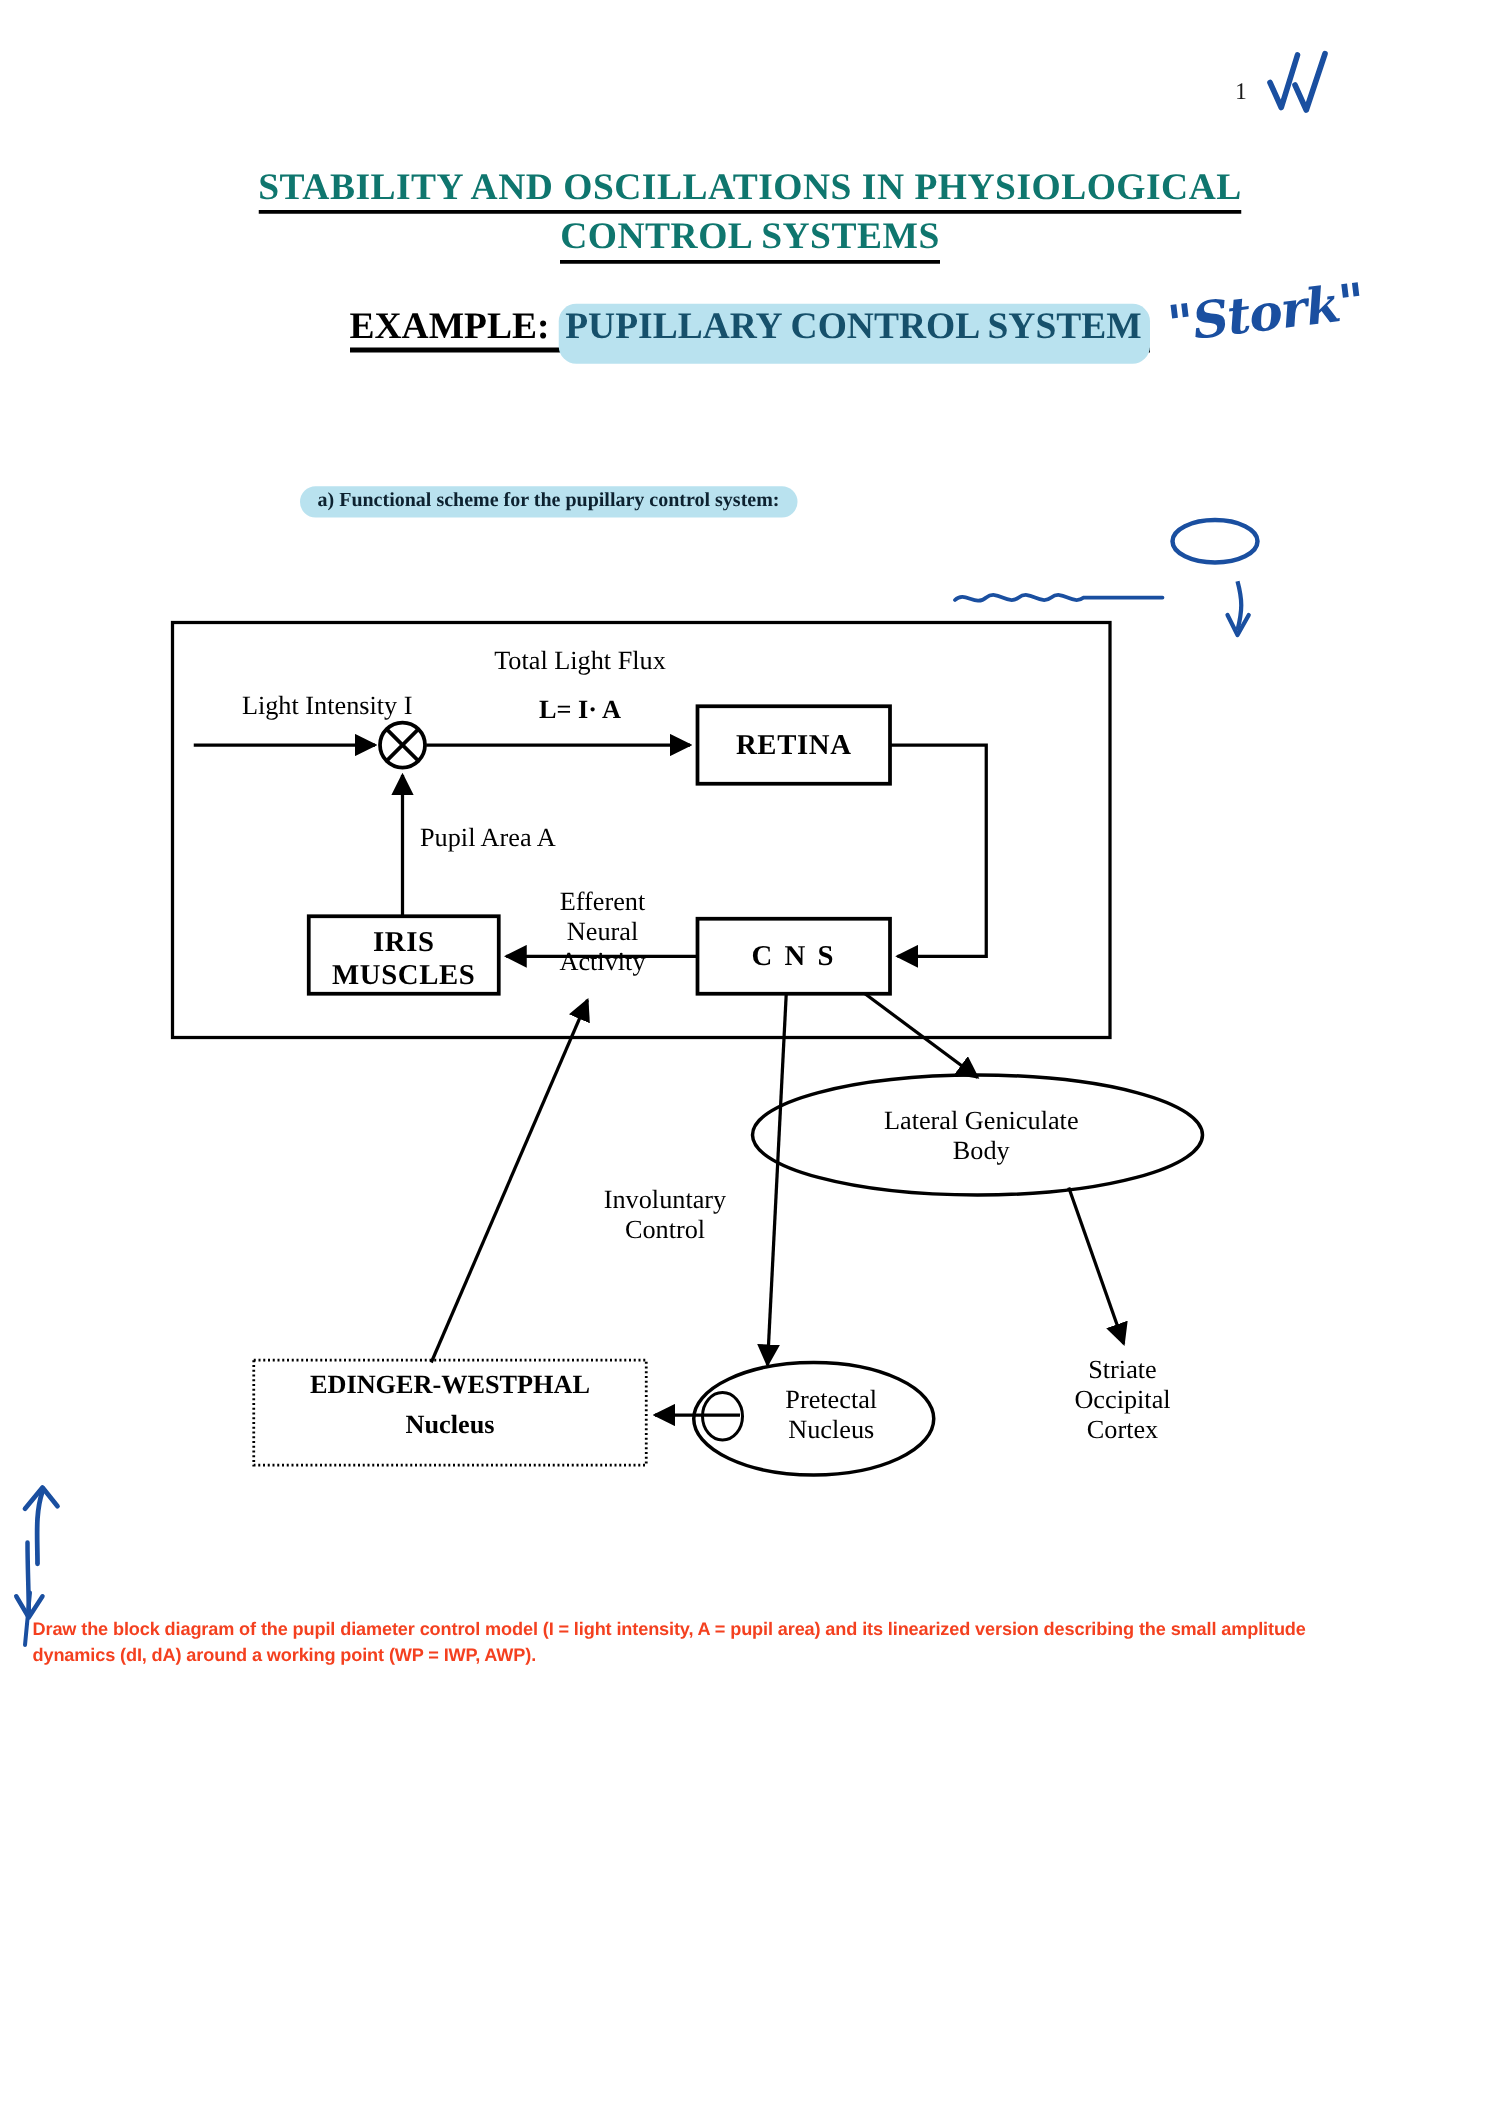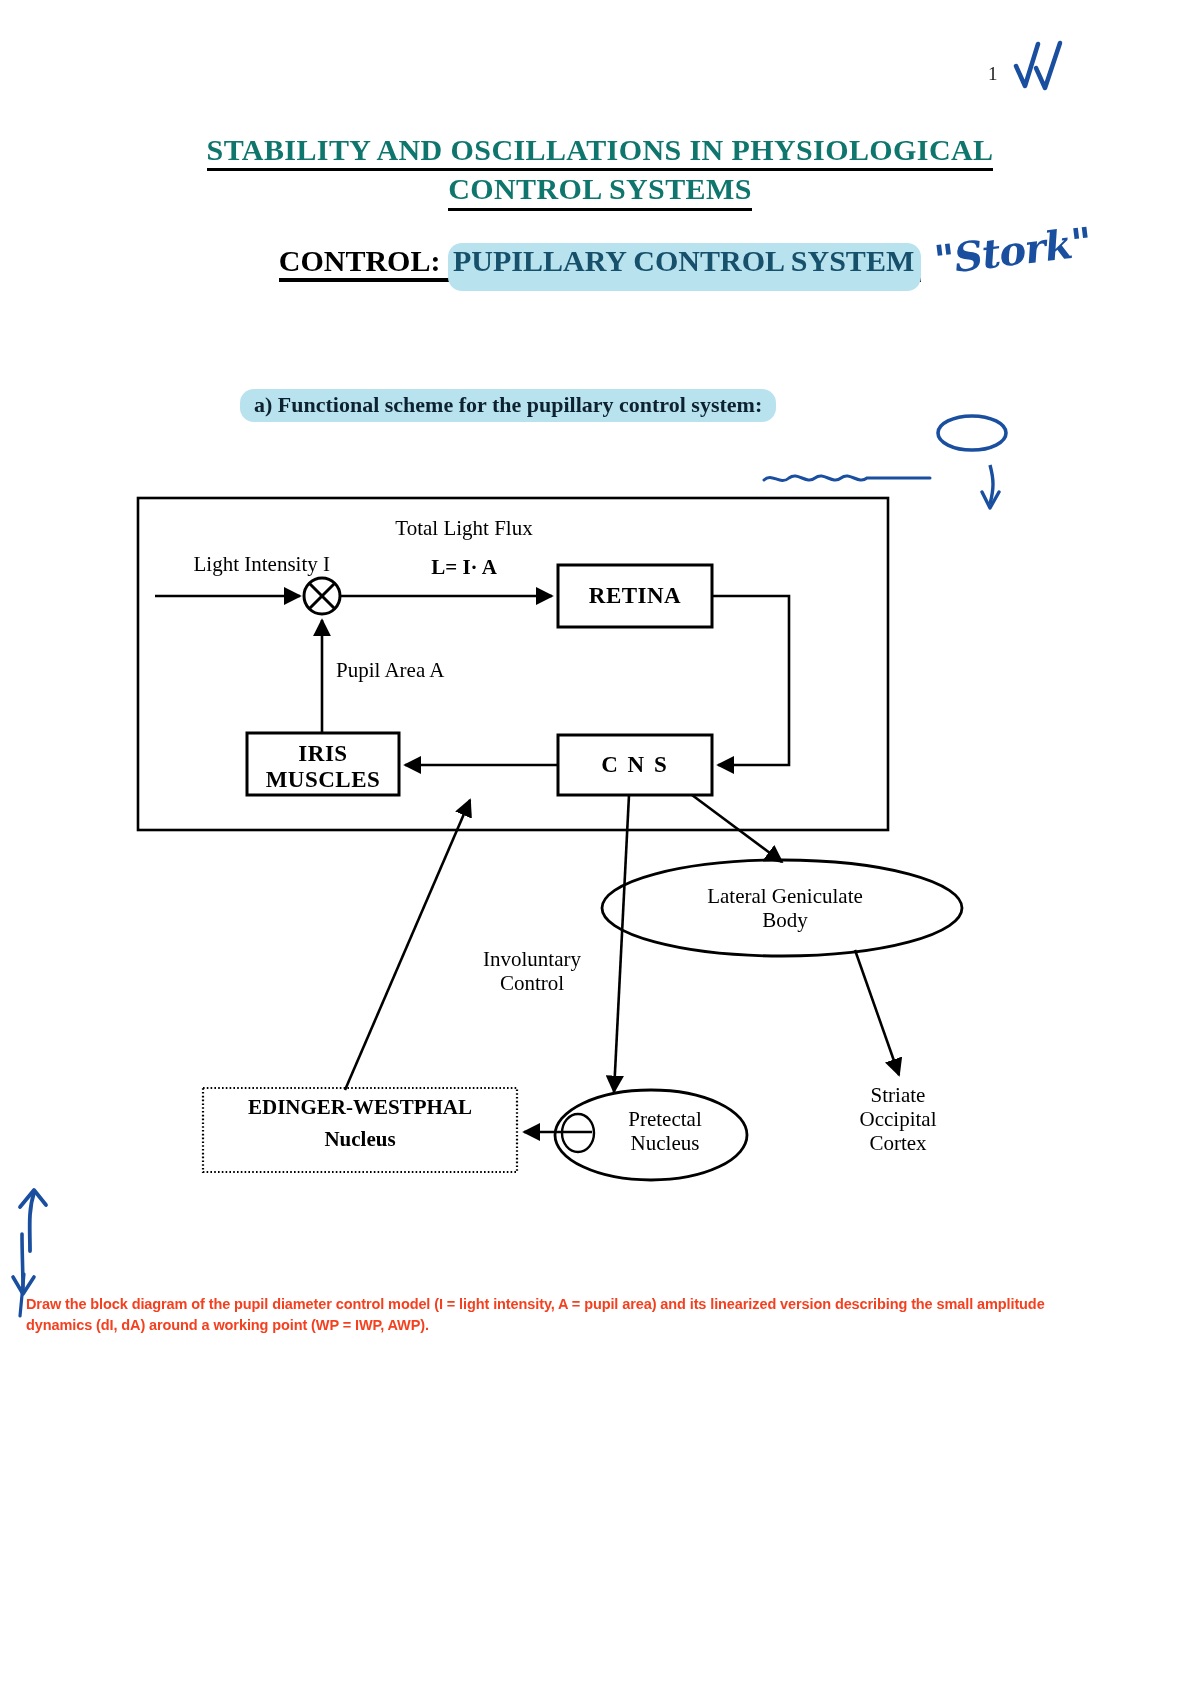--- a/index.html
+++ b/index.html
@@ -75,21 +75,21 @@
     font-size: 40px;
     transform: rotate(-7deg);
     letter-spacing: -1px;
   }
 
   
   #section-a {
     left: 240px; top: 389px;
     font-family: "Liberation Serif", serif;
     font-weight: bold;
-    font-size: 22px;
+    font-size: 16px;
     color: #0d2230;
     background: #b9e2ef;
     padding: 3px 14px 4px 14px;
     border-radius: 14px;
   }
 
   
   .redtext {
     color: #f4401f;
     font-family: "Liberation Sans", sans-serif;
@@ -128,21 +128,21 @@
     <path d="M24 28 L33 48 L48 3" stroke="#1a4fa0" stroke-width="4.5" fill="none" stroke-linecap="round" stroke-linejoin="round"></path>
   </svg>
 
   <div class="abs" id="title-block">
     <div><span class="tline">STABILITY AND OSCILLATIONS IN PHYSIOLOGICAL</span></div>
     <div><span class="tline">CONTROL SYSTEMS</span></div>
   </div>
 
   <div class="abs" id="example-row">
     <span class="exwrap">
-      <span>CONTROL:</span>
+      <span>EXAMPLE:</span>
       <span class="hl">PUPILLARY CONTROL SYSTEM</span>
     </span>
   </div>
 
   <div class="abs hand" id="hand-stork">"Stork"</div>
 
   <div class="abs" id="section-a">a) Functional scheme for the pupillary control system:</div>
 
   <svg class="abs" style="left:928px; top:410px;" width="110" height="110" viewBox="0 0 110 110">
     <ellipse cx="44" cy="23" rx="34" ry="17" stroke="#1a4fa0" stroke-width="3.6" fill="none"></ellipse>
@@ -228,20 +228,25 @@
 
   <div class="abs dlabel boxlabel" style="left:558px; top:752px; width:154px; letter-spacing:2px;">C N S</div>
 
   <div class="abs dlabel" style="left:247px; top:741px; width:152px;">
     <div class="boxlabel">IRIS</div>
     <div class="boxlabel">MUSCLES</div>
   </div>
 
   <div class="abs dlabel plainlabel" style="left:336px; top:659px; width:180px; text-align:left;">Pupil Area A</div>
 
+  <div class="abs dlabel plainlabel" style="left:412px; top:710px; width:140px;">
+    <div>Efferent</div>
+    <div>Neural</div>
+    <div>Activity</div>
+  </div>
 
   <div class="abs dlabel plainlabel" style="left:660px; top:885px; width:250px;">
     <div>Lateral Geniculate</div>
     <div>Body</div>
   </div>
 
   <div class="abs dlabel plainlabel" style="left:452px; top:948px; width:160px;">
     <div>Involuntary</div>
     <div>Control</div>
   </div>

